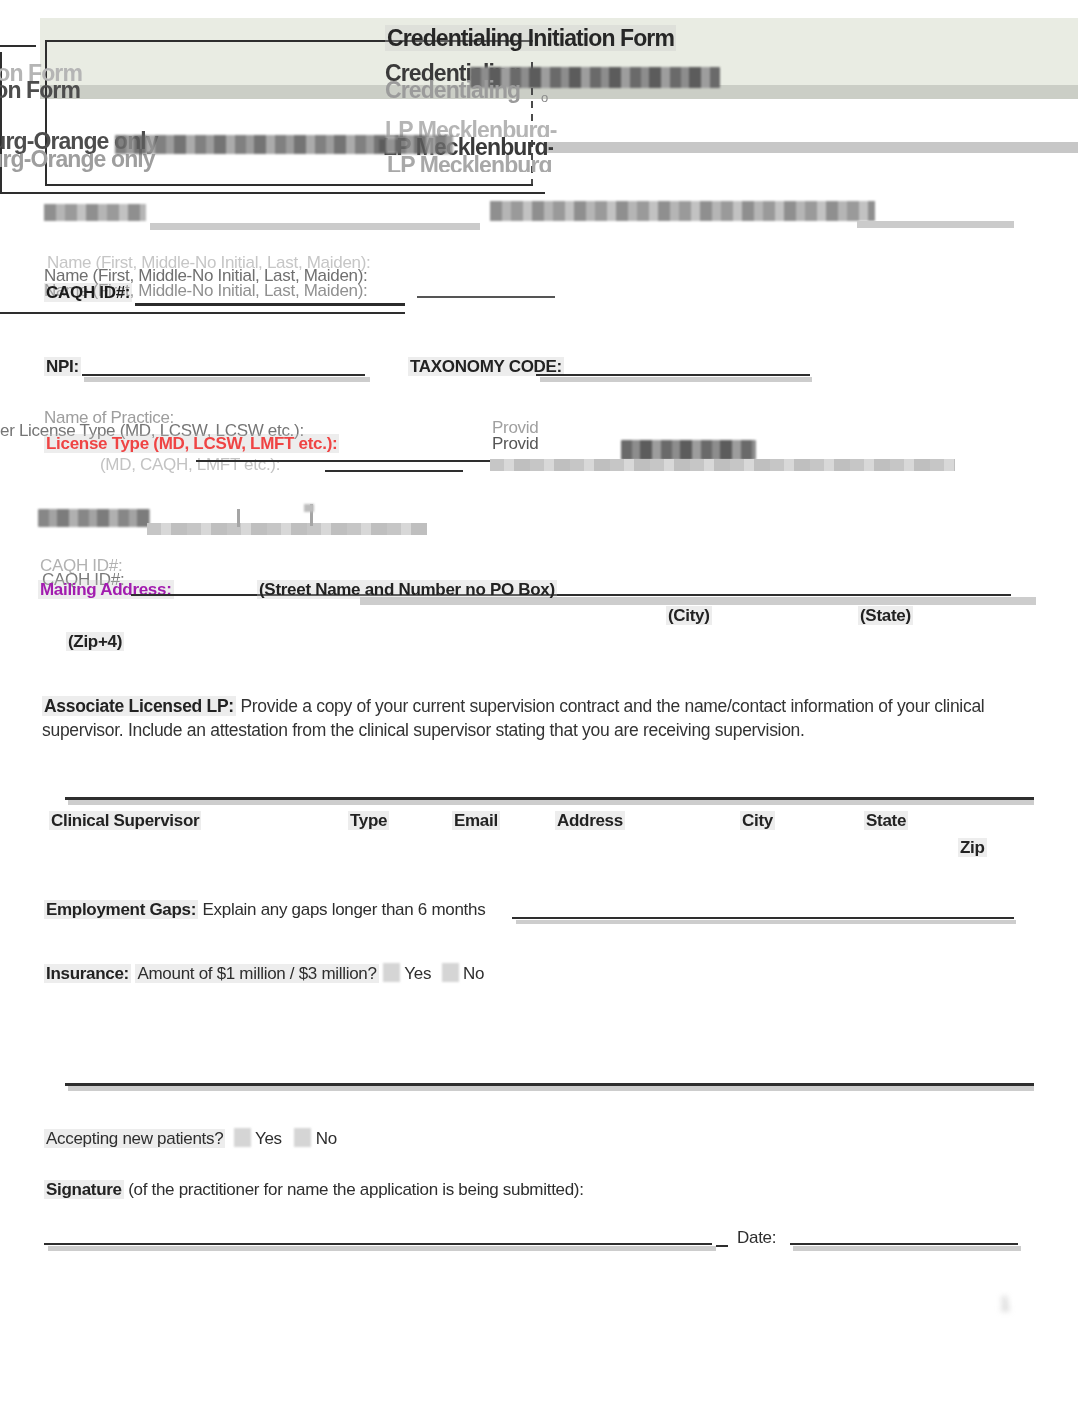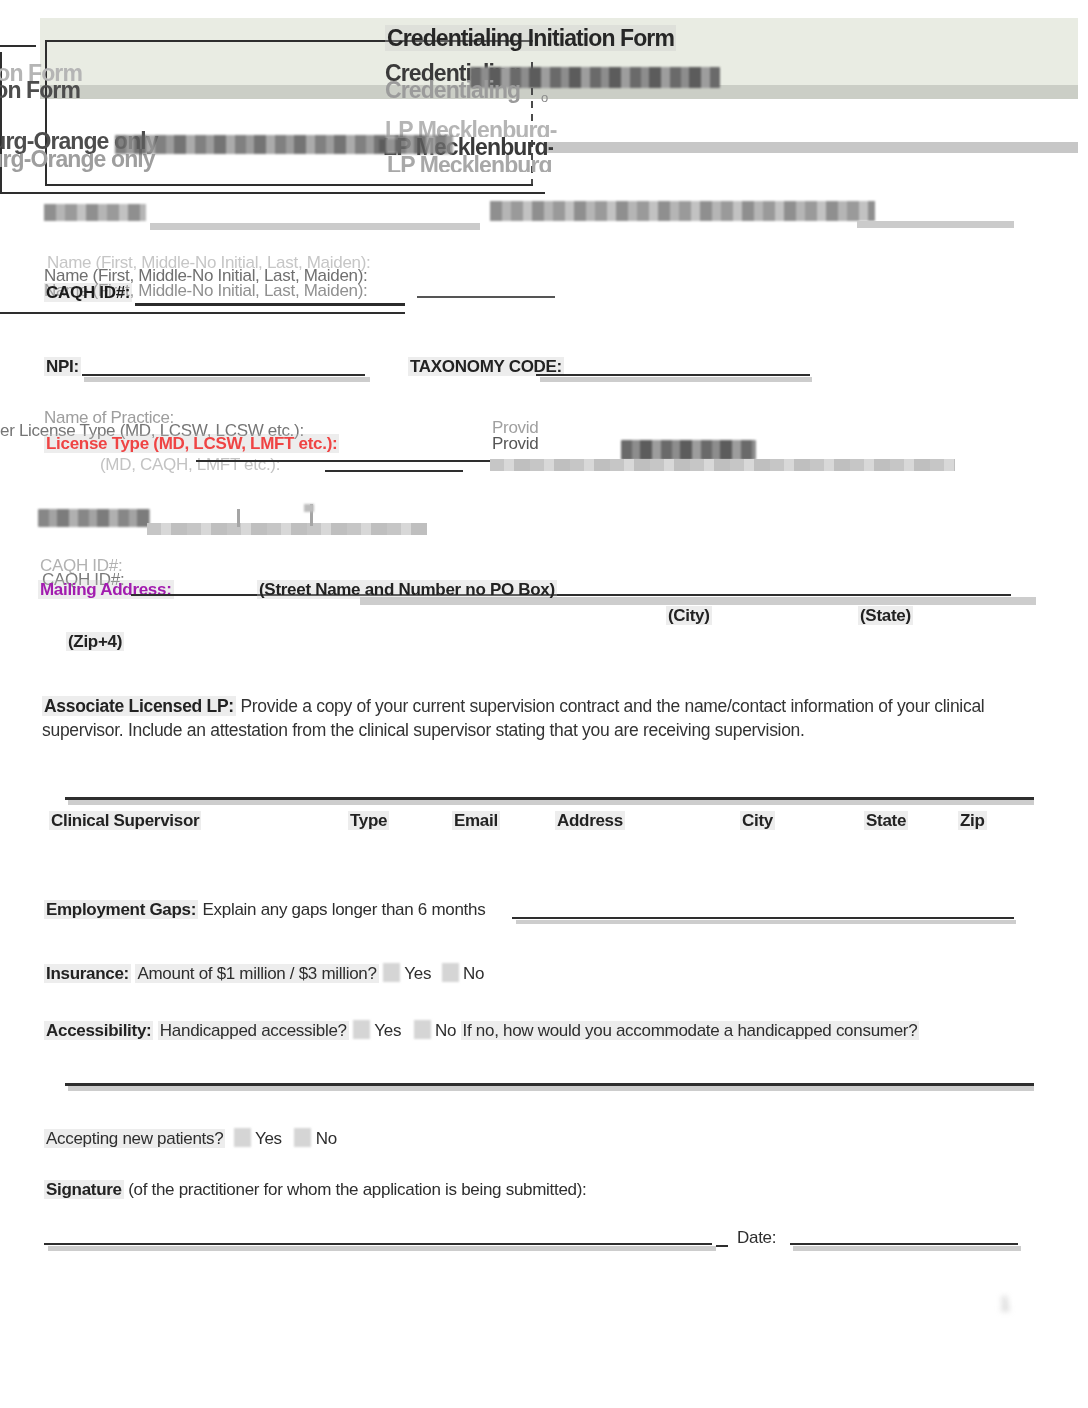--- a/index.html
+++ b/index.html
@@ -147,63 +147,54 @@
   <div class="abs t b" style="left:348px;top:811px;">
     <span class="hl">Type</span></div>
   <div class="abs t b" style="left:452px;top:811px;">
     <span class="hl">Email</span></div>
   <div class="abs t b" style="left:555px;top:811px;">
     <span class="hl">Address</span></div>
   <div class="abs t b" style="left:740px;top:811px;">
     <span class="hl">City</span></div>
   <div class="abs t b" style="left:864px;top:811px;">
     <span class="hl">State</span></div>
-  <div class="abs t b" style="left:958px;top:811px;">
+  <div class="abs t b" style="left:958px;top:838px;">
     <span class="hl">Zip</span></div>
 
   <div class="abs t" style="left:44px;top:900px;">
     <span class="b hl">Employment Gaps:</span>
     <span>Explain any gaps longer than 6 months</span>
   </div>
   <div class="abs rule" style="left:512px;top:917px;width:502px;"></div>
   <div class="abs shadow-under" style="left:516px;top:920px;width:500px;height:4px;"></div>
 
   <div class="abs t" style="left:44px;top:963px;">
     <span class="b hl">Insurance:</span>
     <span class="hl">Amount of $1 million / $3 million?</span>
     <span class="chk"></span>
     <span>Yes</span>
     <span class="chk" style="margin-left:6px;"></span>
     <span>No</span>
   </div>
 
-  <div class="abs t" style="left:44px;top:1020px;">
-    <span class="b hl">Accessibility:</span>
-    <span class="hl">Handicapped accessible?</span>
-    <span class="chk"></span>
-    <span>Yes</span>
-    <span class="chk" style="margin-left:8px;"></span>
-    <span>No</span>
-    <span class="hl">If no, how would you accommodate a handicapped consumer?</span>
-  </div>
 
   <div class="abs rule" style="left:65px;top:1083px;width:969px;height:3px;"></div>
   <div class="abs shadow-under" style="left:68px;top:1086px;width:966px;height:5px;"></div>
 
   <div class="abs t" style="left:44px;top:1128px;">
     <span class="hl">Accepting new patients?</span>
     <span class="chk" style="margin-left:4px;"></span>
     <span>Yes</span>
     <span class="chk" style="margin-left:8px;"></span>
     <span>No</span>
   </div>
 
   <div class="abs t" style="left:44px;top:1180px;">
     <span class="b hl">Signature</span>
-    <span>(of the practitioner for whom the application is being submitted):</span>
+    <span>(of the practitioner for name the application is being submitted):</span>
   </div>
 
   <div class="abs rule" style="left:44px;top:1243px;width:668px;"></div>
   <div class="abs shadow-under" style="left:48px;top:1246px;width:668px;height:5px;"></div>
   <div class="abs rule" style="left:716px;top:1245px;width:12px;"></div>
   <div class="abs t" style="left:737px;top:1228px;">
     <span>Date:</span>
   </div>
   <div class="abs rule" style="left:790px;top:1243px;width:228px;"></div>
   <div class="abs shadow-under" style="left:793px;top:1246px;width:228px;height:5px;"></div>

